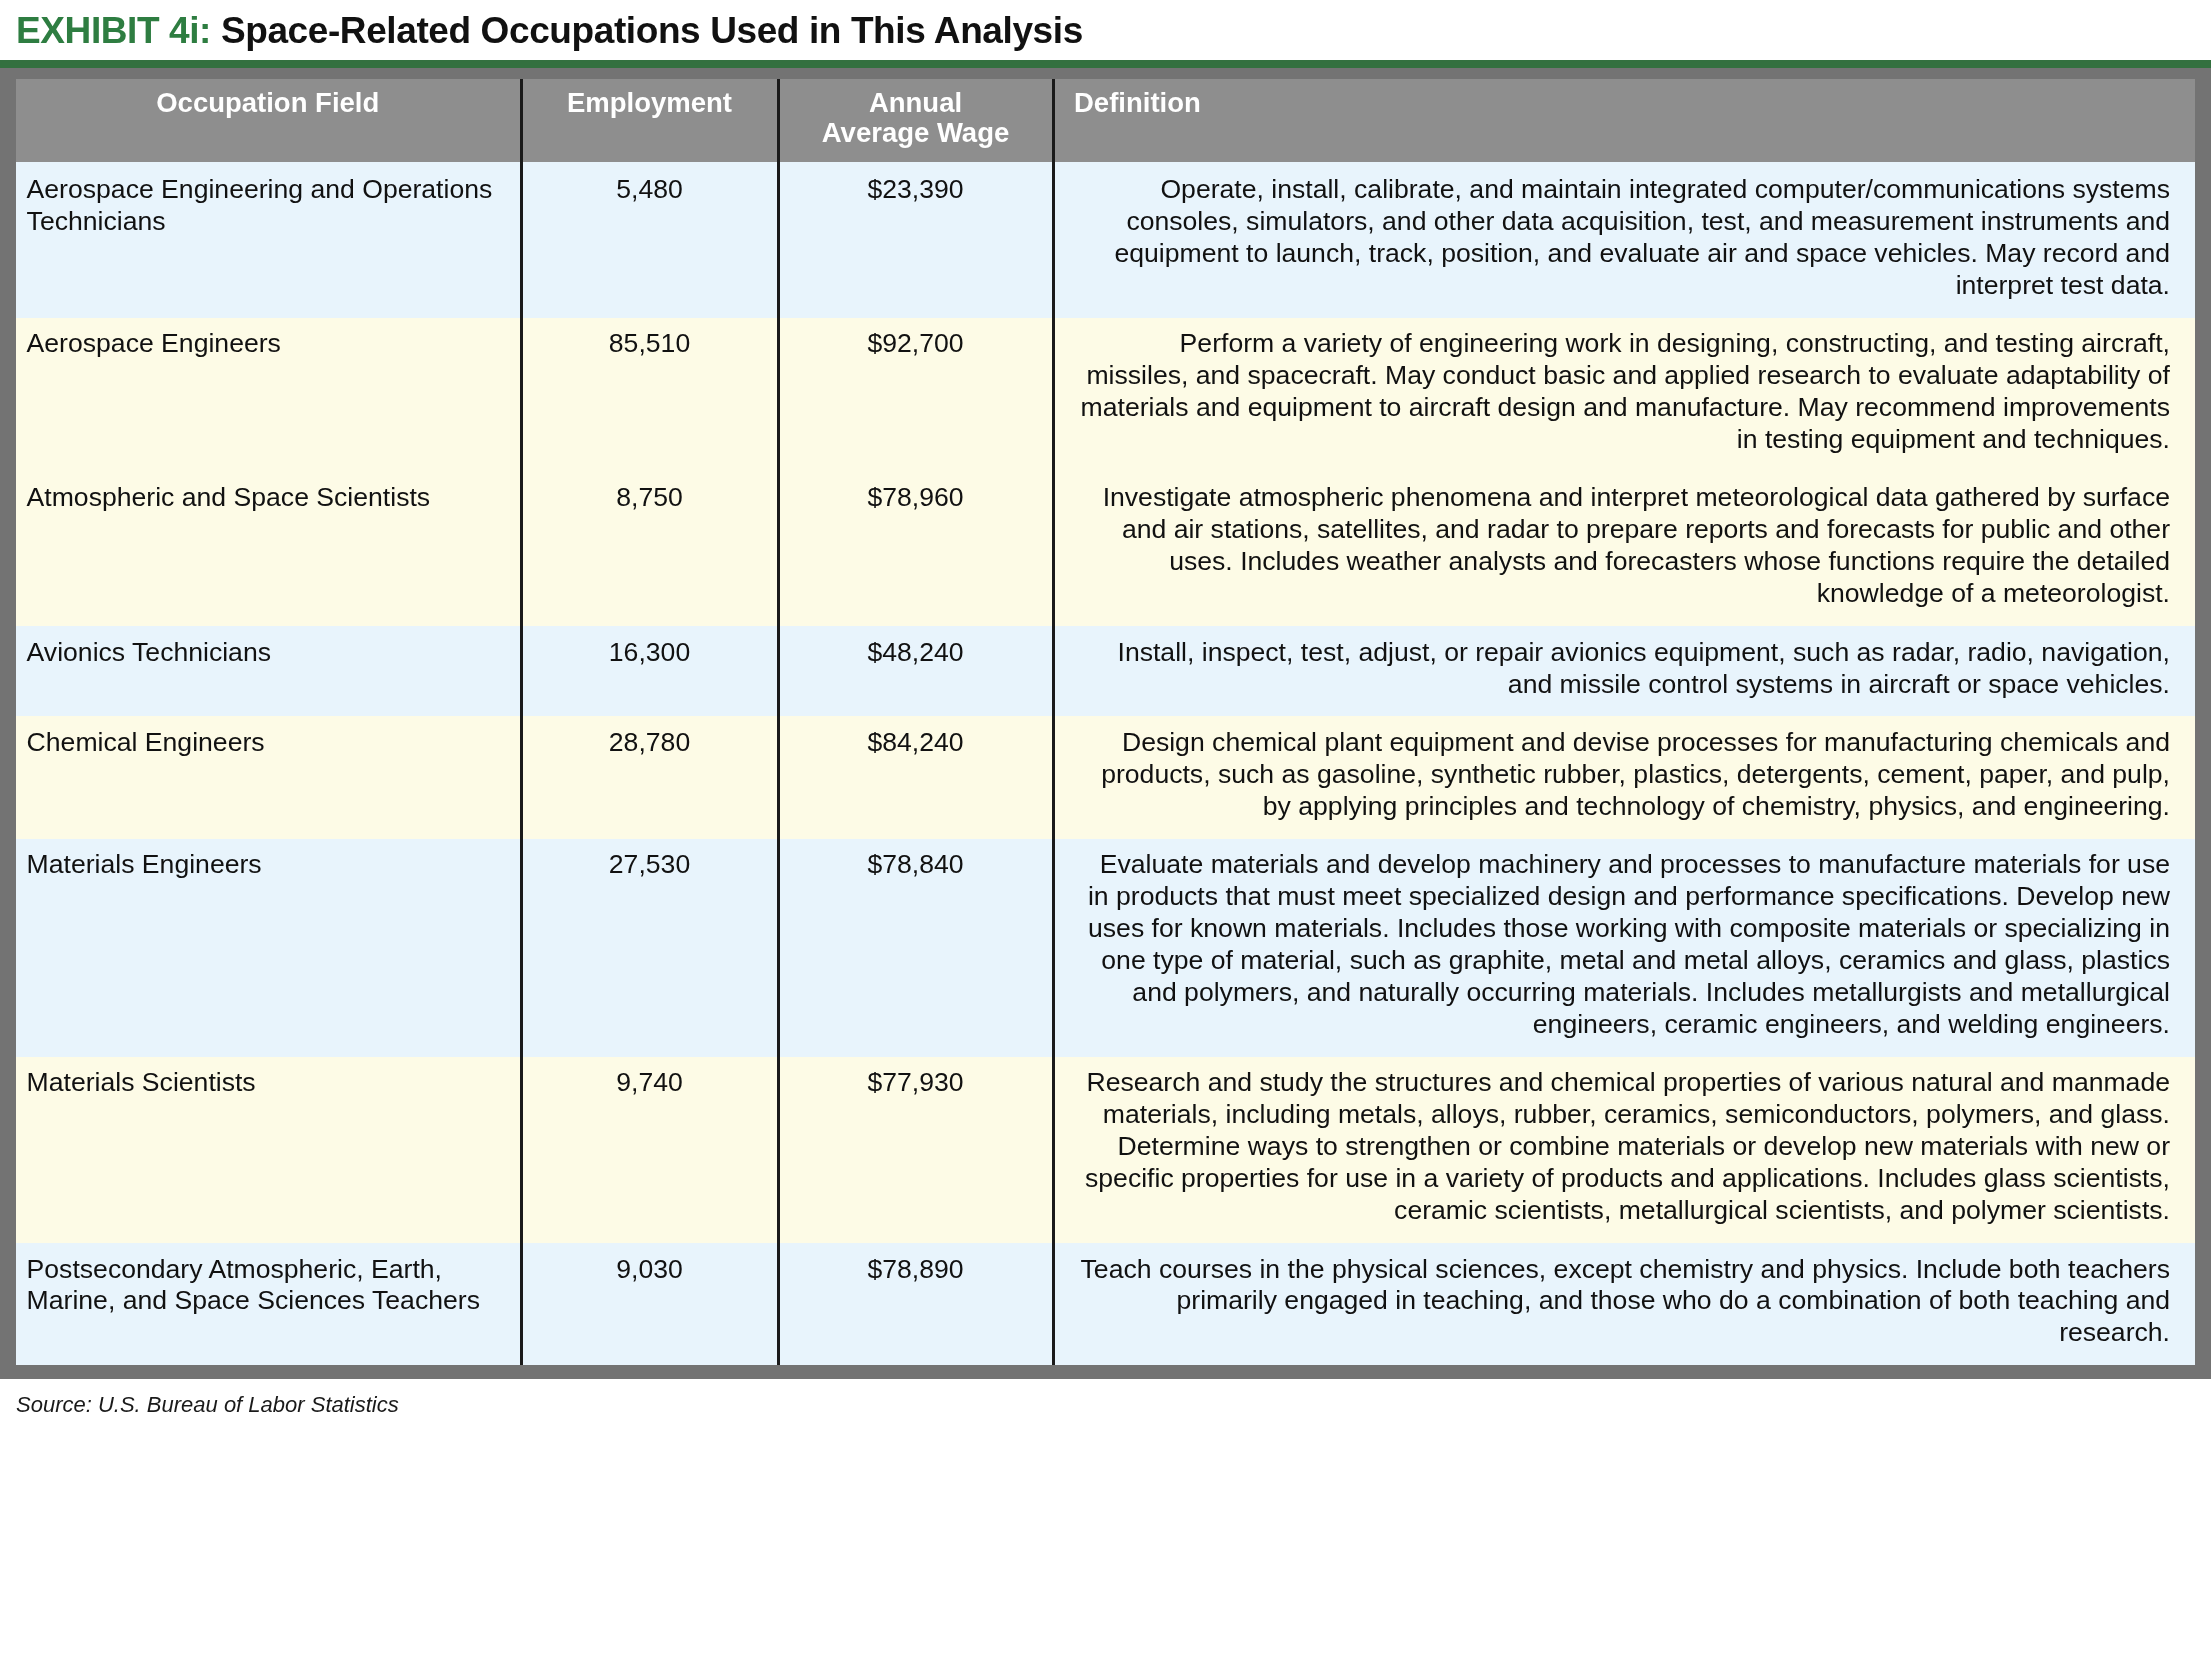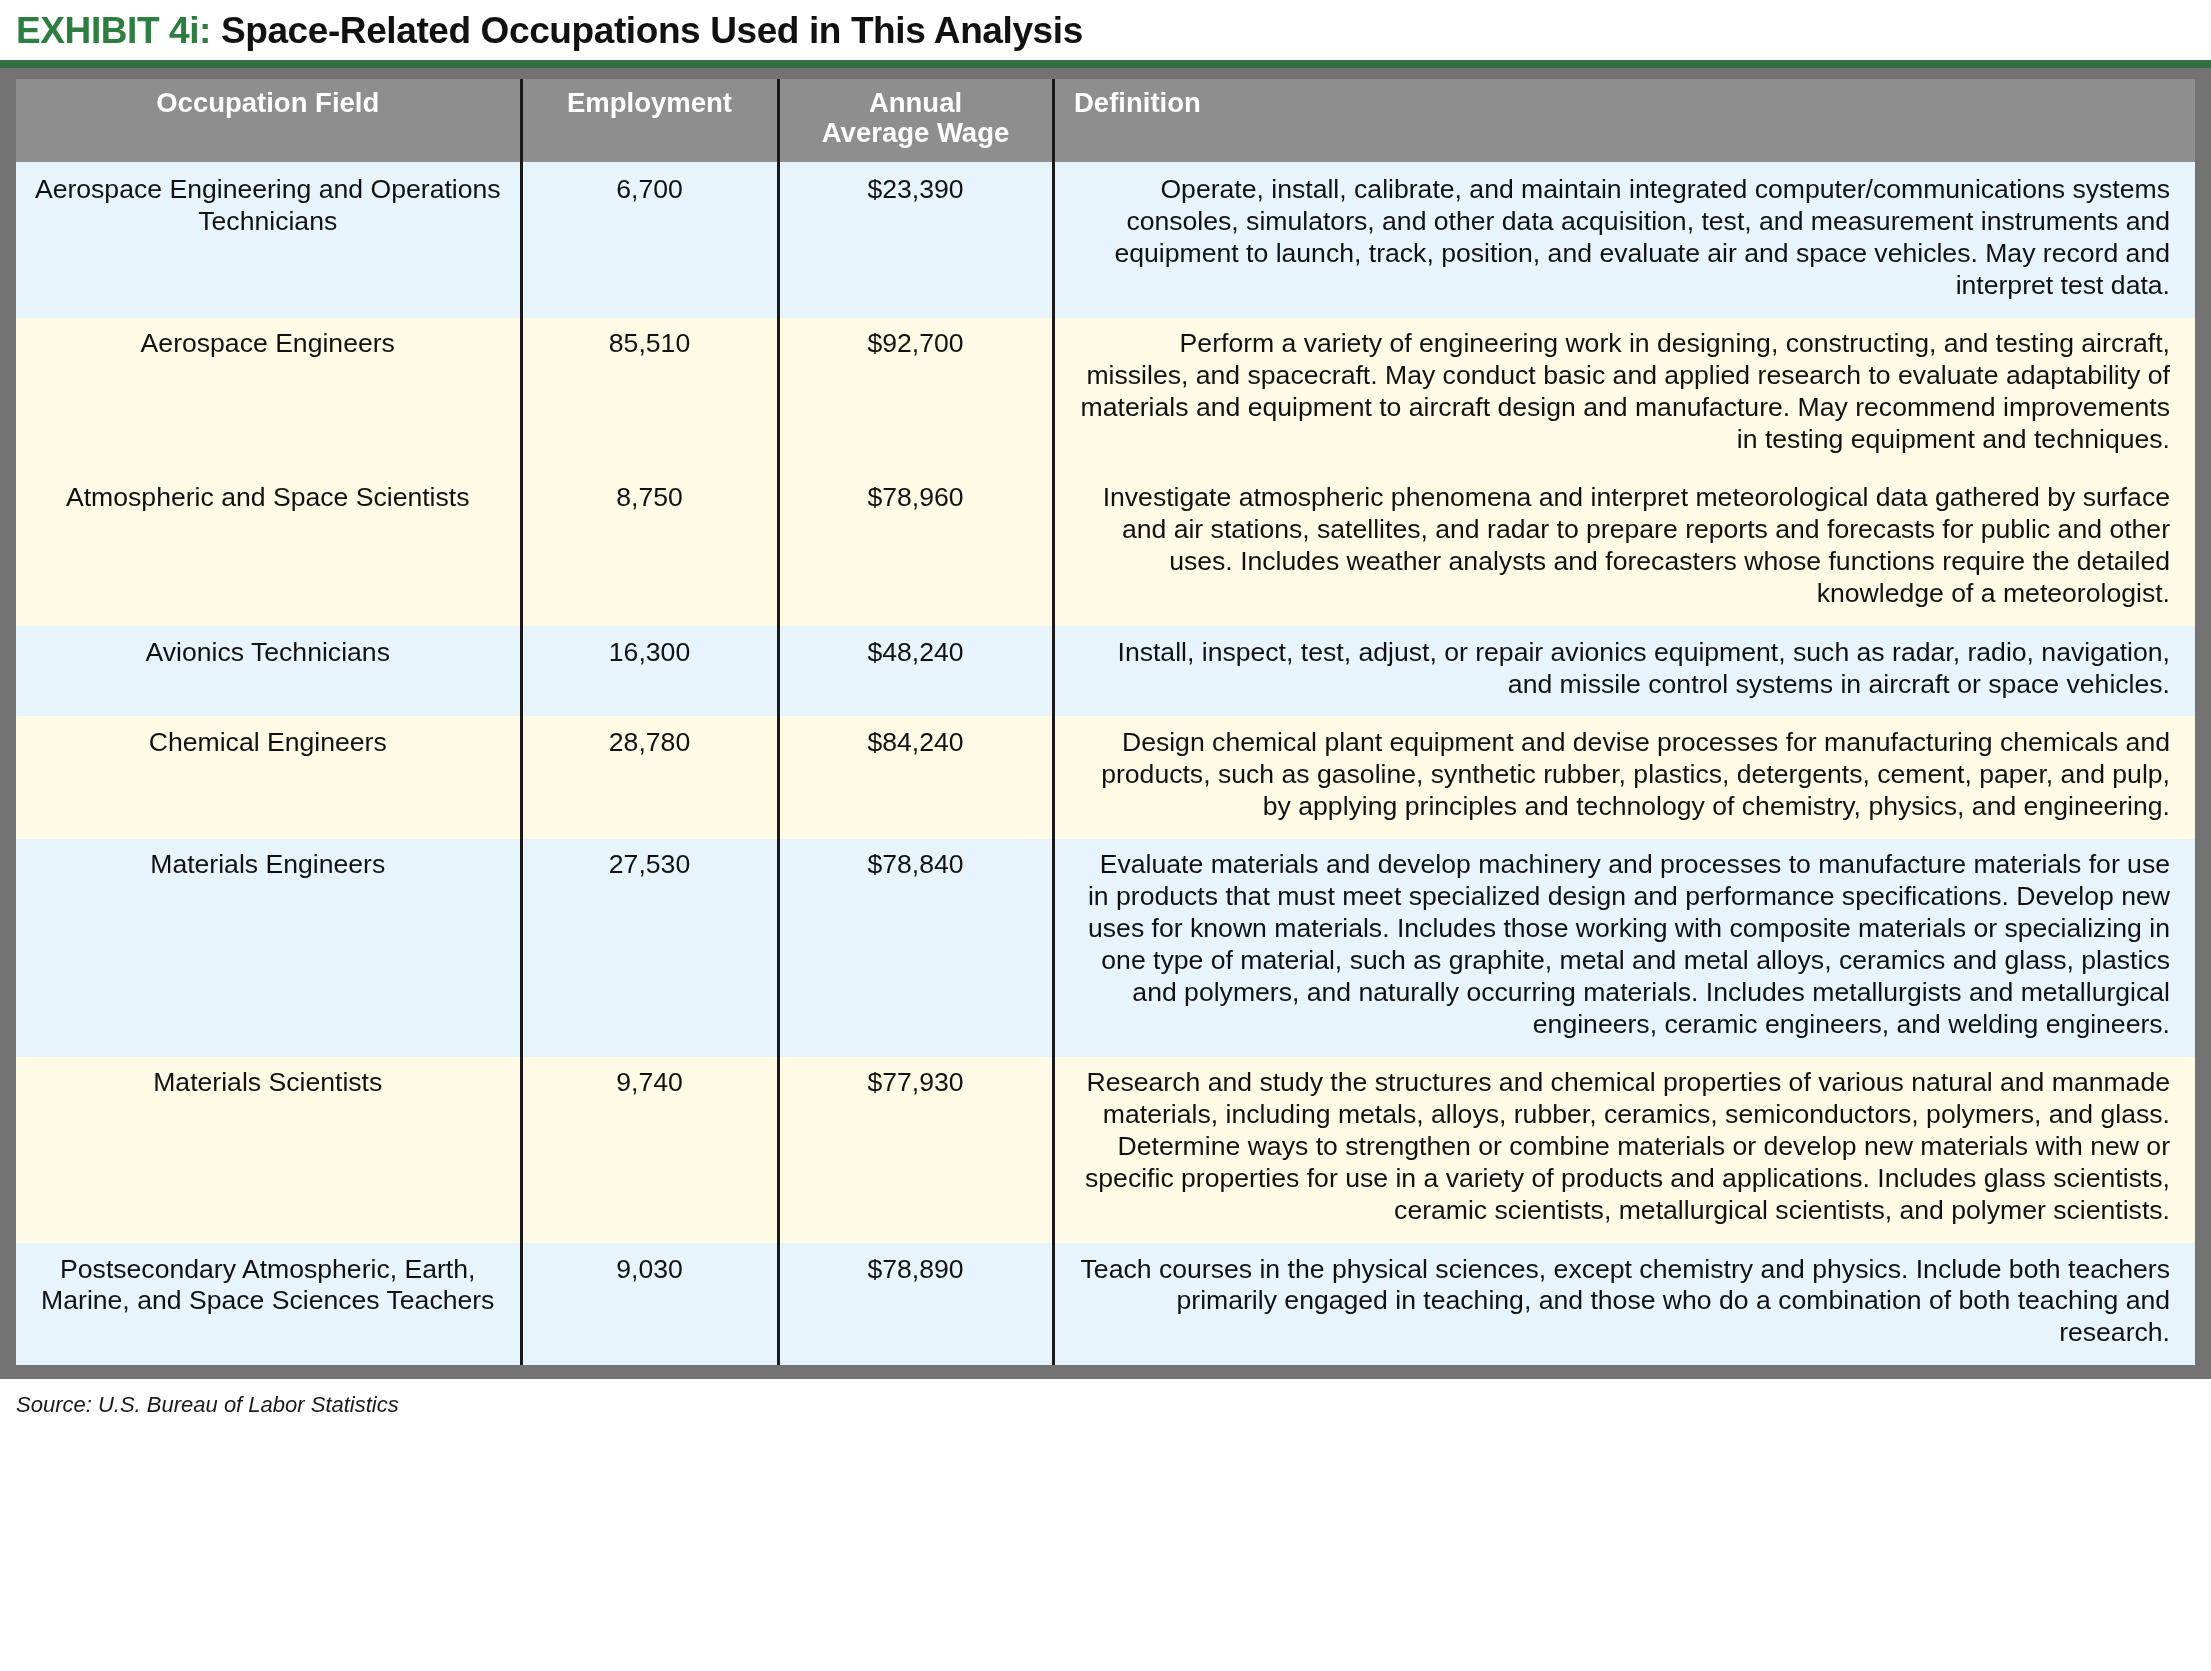--- a/index.html
+++ b/index.html
@@ -88,21 +88,21 @@
 
   
   tbody td {
     font-size: 26.6px;
     color: #111111;
     line-height: 1.20;
     vertical-align: top;
     padding: 10.6px 10.6px 16px 10.6px;
     border-right: 3.5px solid #1a1a1a;
   }
-  tbody td.c-name { text-align: center; }
+  tbody td.c-name { text-align: left; }
   tbody td.c-num  { text-align: center; }
   tbody td.c-desc {
     text-align: right;
     border-right: none;
     padding-left: 19.5px;
     padding-right: 25px;
   }
 
   tbody tr.row-blue td  { background: #e8f4fc; }
   tbody tr.row-cream td { background: #fdfbe6; margin-left: 32px; }
@@ -145,21 +145,21 @@
             <span>Annual</span><br>
             <span>Average Wage</span>
           </th>
           <th class="th-def">Definition</th>
         </tr>
       </thead>
       <tbody>
 
         <tr class="row-blue">
           <td class="c-name">Aerospace Engineering and Operations Technicians</td>
-          <td class="c-num">6,700</td>
+          <td class="c-num">5,480</td>
           <td class="c-num">$23,390</td>
           <td class="c-desc">Operate, install, calibrate, and maintain integrated computer/communications systems consoles, simulators, and other data acquisition, test, and measurement instruments and equipment to launch, track, position, and evaluate air and space vehicles. May record and interpret test data.</td>
         </tr>
 
         <tr class="row-cream">
           <td class="c-name">Aerospace Engineers</td>
           <td class="c-num">85,510</td>
           <td class="c-num">$92,700</td>
           <td class="c-desc">Perform a variety of engineering work in designing, constructing, and testing aircraft, missiles, and spacecraft. May conduct basic and applied research to evaluate adaptability of materials and equipment to aircraft design and manufacture. May recommend improvements in testing equipment and techniques.</td>
         </tr>

